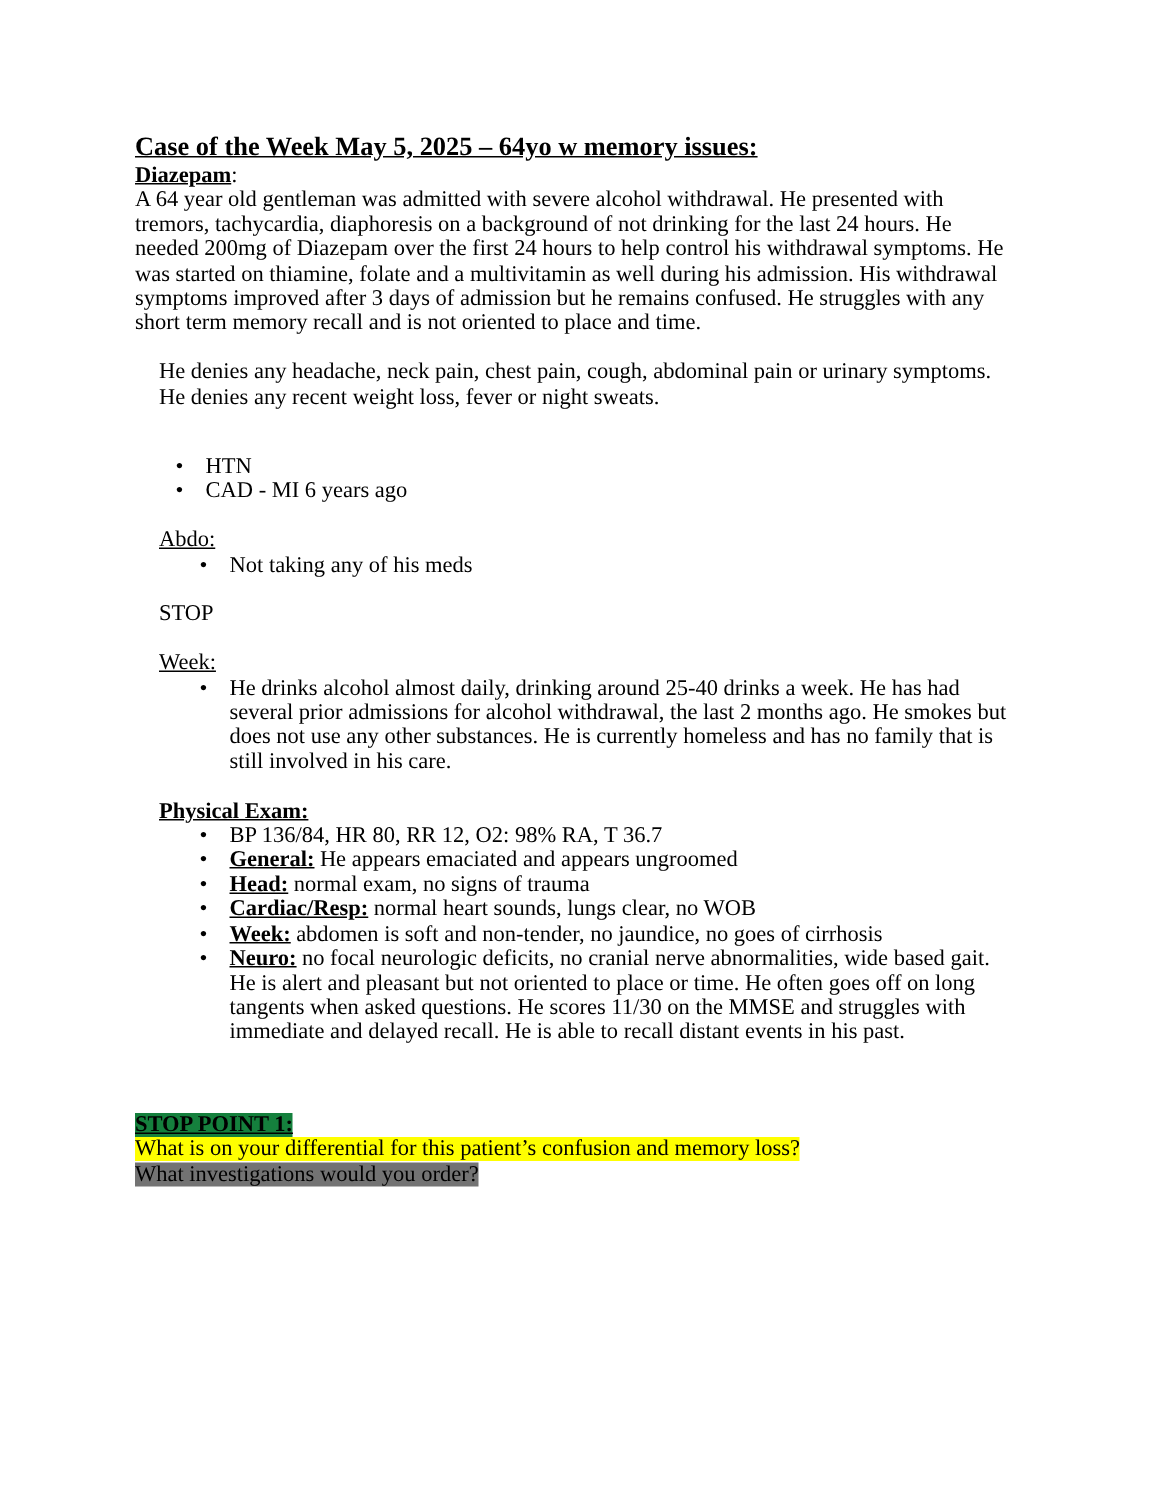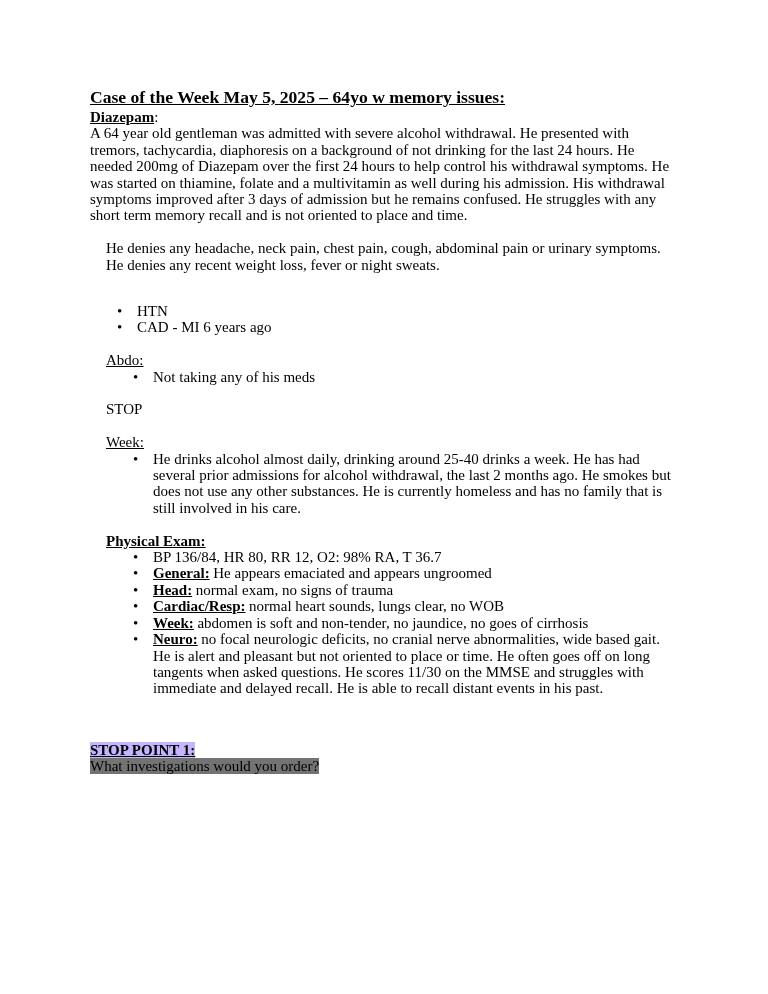--- a/index.html
+++ b/index.html
@@ -116,17 +116,18 @@
       <span class="bullet-text"><span class="pe-label">Week:</span><span>abdomen is soft and non-tender, no jaundice, no goes of cirrhosis</span></span>
     </div>
 
     <div class="bullet-item">
       <span class="bullet-marker">•</span>
       <span class="bullet-text"><span class="pe-label">Neuro:</span><span>no focal neurologic deficits, no cranial nerve abnormalities, wide based gait. He is alert and pleasant but not oriented to place or time. He often goes off on long tangents when asked questions. He scores 11/30 on the MMSE and struggles with immediate and delayed recall. He is able to recall distant events in his past.</span></span>
     </div>
   </div>
 
   <div class="gap3">
-    <div><span class="hl stop-heading" style="background: #c4b5fd;">STOP POINT 1:</span></div>
+    <div><span class="hl stop-heading" style="background: #15803d;">STOP POINT 1:</span></div>
+    <div><span class="hl" style="background: rgb(255, 255, 0);">What is on your differential for this patient’s confusion and memory loss?</span></div>
     <div><span class="hl" style="background: #737373;">What investigations would you order?</span></div>
   </div>
 
 </div>
 
 </body></html>

